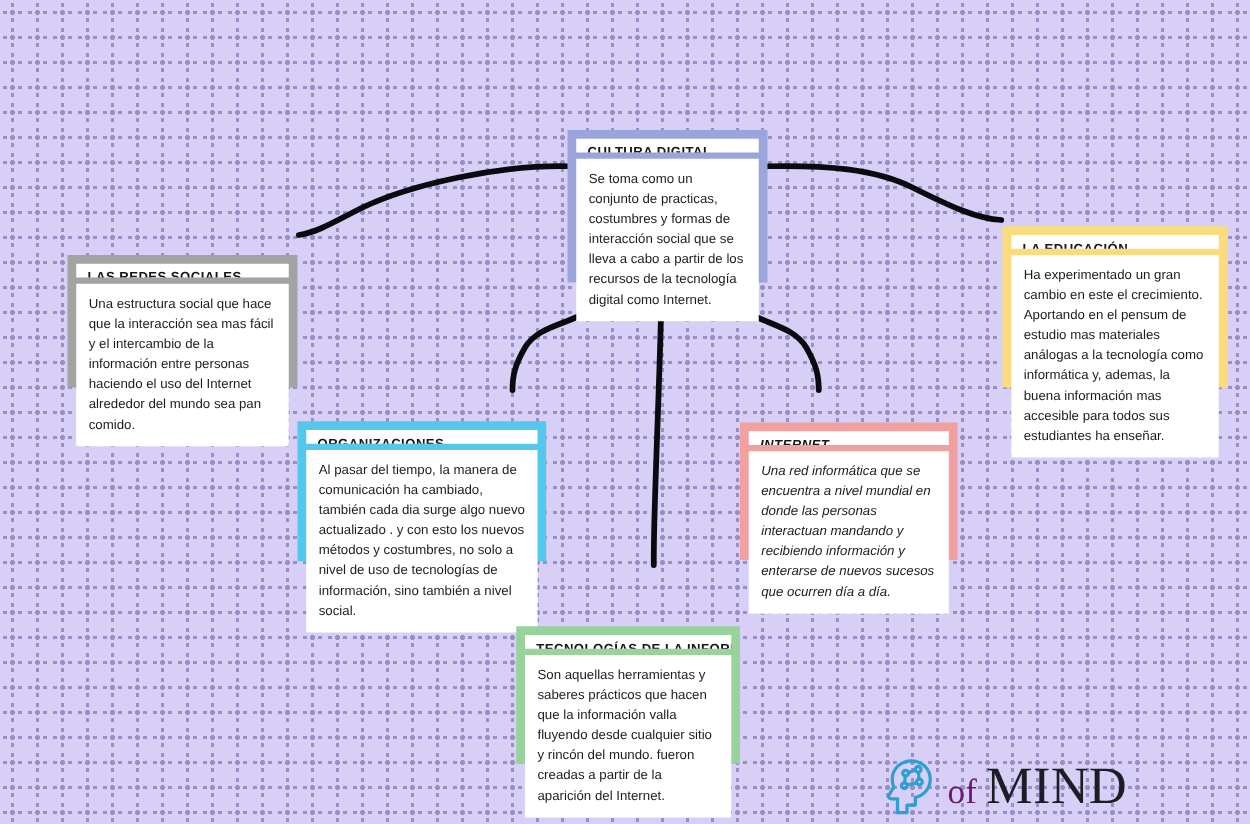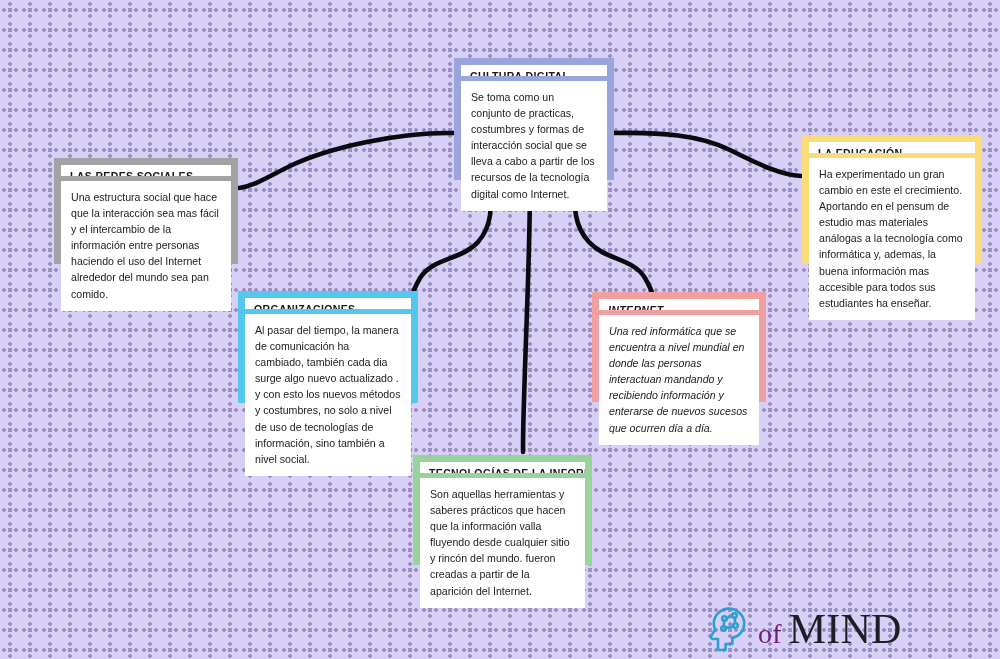--- a/index.html
+++ b/index.html
@@ -17,21 +17,21 @@
       radial-gradient(circle 1.6px at 10px 4px, #9a8fc4 99%, transparent 100%),
       radial-gradient(circle 1.6px at 4px 10px, #9a8fc4 99%, transparent 100%),
       radial-gradient(circle 1.6px at 16px 10px, #9a8fc4 99%, transparent 100%),
       radial-gradient(circle 1.6px at 10px 16px, #9a8fc4 99%, transparent 100%),
       radial-gradient(circle 2.2px at 10px 10px, #9a8fc4 99%, transparent 100%);
     background-size:20px 20px,20px 20px,20px 20px,20px 20px,20px 20px;
     background-position:0 0,0 0,0 0,0 0,0 0;
   }
   #edges{position:absolute;left:0;top:0;width:1000px;height:659px;}
 
-  .node{position:absolute;box-sizing:border-box;}
+  .node{position:absolute;box-sizing:border-box;margin-top:46px;}
   .node .frame{
     box-sizing:border-box;
     width:100%;height:100%;
     padding:7px 7px 8px 7px;
     display:flex;flex-direction:column;gap:5px;
   }
   .node .title{
     background:#ffffff;
     padding:5px 9px 6px 9px;
     font-size:10.5px;
@@ -53,21 +53,21 @@
   
   #node-cultura{left:454px;top:58px;width:160px;height:122px;}
   #node-cultura .frame{background:#9aa6db;}
 
   #node-redes{left:54px;top:158px;width:184px;height:106px;}
   #node-redes .frame{background:#a3a3a3;}
 
   #node-educacion{left:802px;top:135px;width:180px;height:129px;}
   #node-educacion .frame{background:#fbdc7d;}
 
-  #node-organizaciones{left:238px;top:291px;width:180px;height:112px;}
+  #node-organizaciones{left:238px;top:291px;width:199px;height:112px;}
   #node-organizaciones .frame{background:#55c6ec;}
 
   #node-internet{left:592px;top:292px;width:174px;height:110px;}
   #node-internet .frame{background:#f0a0a0;font-style:italic;}
 
   #node-tic{left:413px;top:455px;width:179px;height:110px;}
   #node-tic .frame{background:#97d39b;}
 
   
   #logo{

